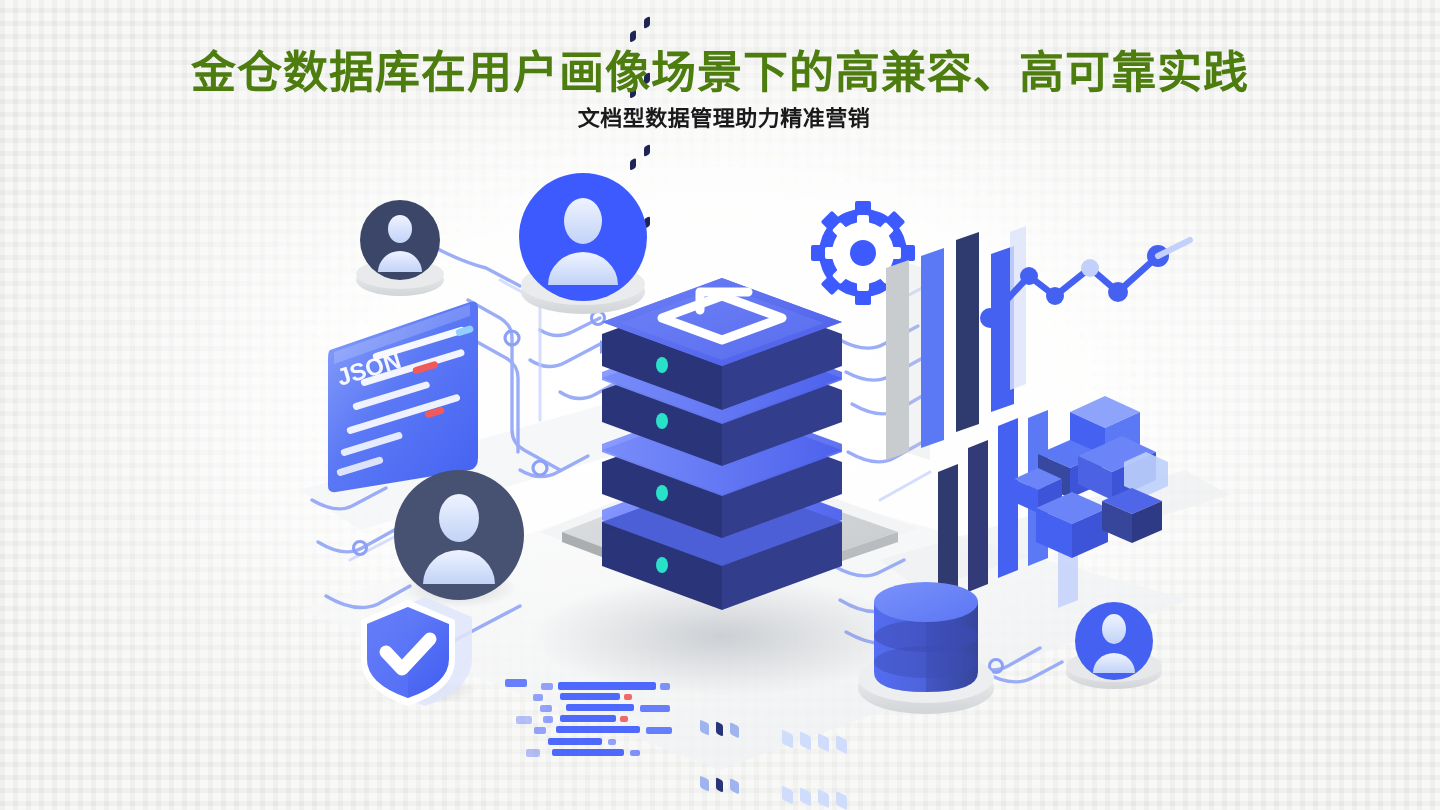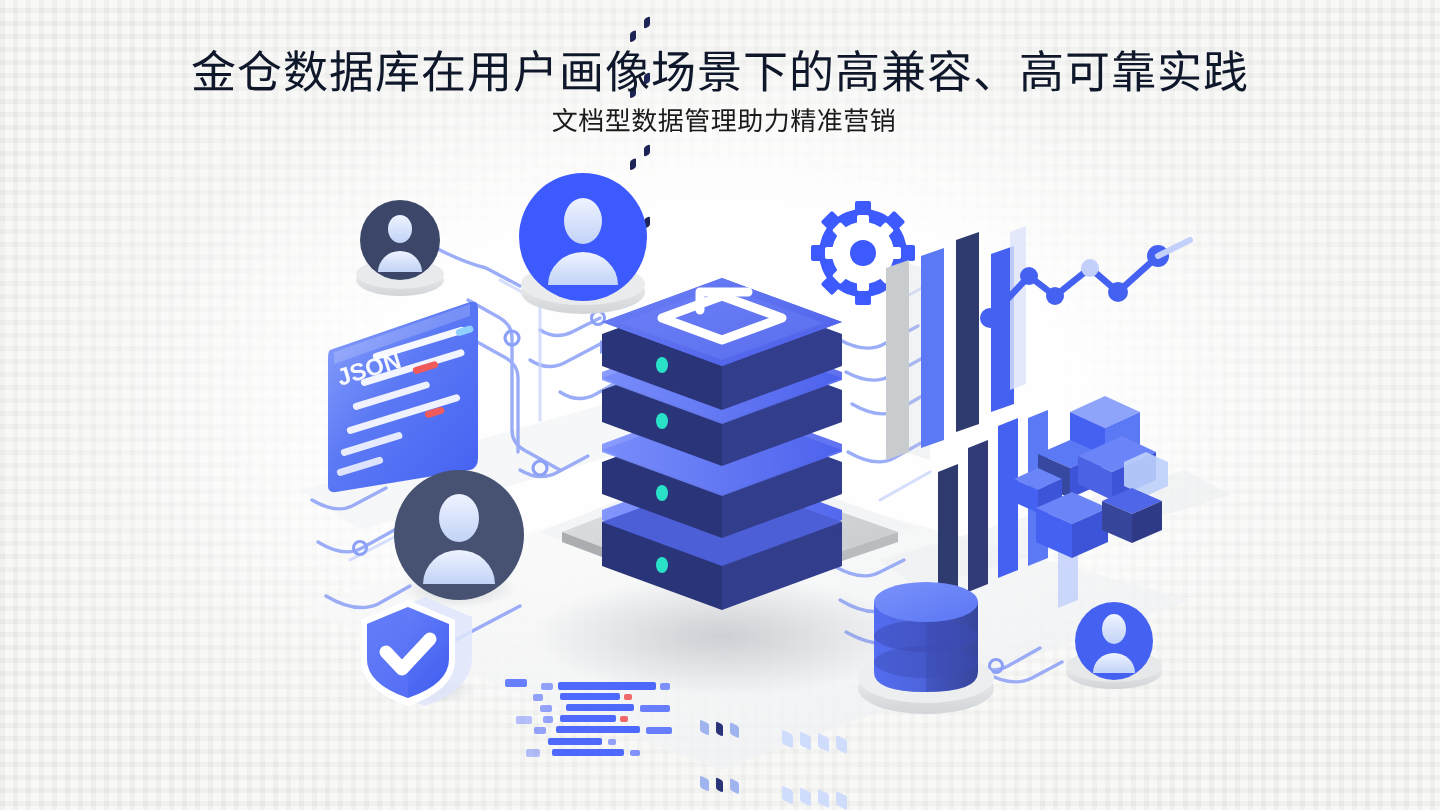--- a/index.html
+++ b/index.html
@@ -28,27 +28,27 @@
     position:absolute;inset:0;
     background:radial-gradient(ellipse 62% 60% at 50% 50%, #ffffff 0%, rgba(255,255,255,.85) 42%, rgba(252,252,252,0) 72%);
   }
 
   
   .title-block{
     position:absolute;left:0;right:0;top:46px;text-align:center;z-index:40;
   }
   .main-title{
     margin:0;
-    font-size:45px;line-height:1.18;font-weight:400;letter-spacing:1px;
-    color:#0f172a;
+    font-size:45px;line-height:1.18;font-weight:700;letter-spacing:1px;
+    color:#4d7c0f;
     font-family:"Liberation Sans","DejaVu Sans",sans-serif;
   }
   .sub-title{
     margin:6px 0 0 0;
-    font-size:26px;line-height:1.25;font-weight:400;letter-spacing:.5px;
+    font-size:22px;line-height:1.25;font-weight:700;letter-spacing:.5px;
     color:#1a1a1a;
     padding-left:8px;
   }
 
   
   .stage{position:absolute;left:0;top:0;width:1440px;height:810px;z-index:20;}
   .stage svg{display:block;width:1440px;height:810px;}
 </style>
 </head>
 <body>

